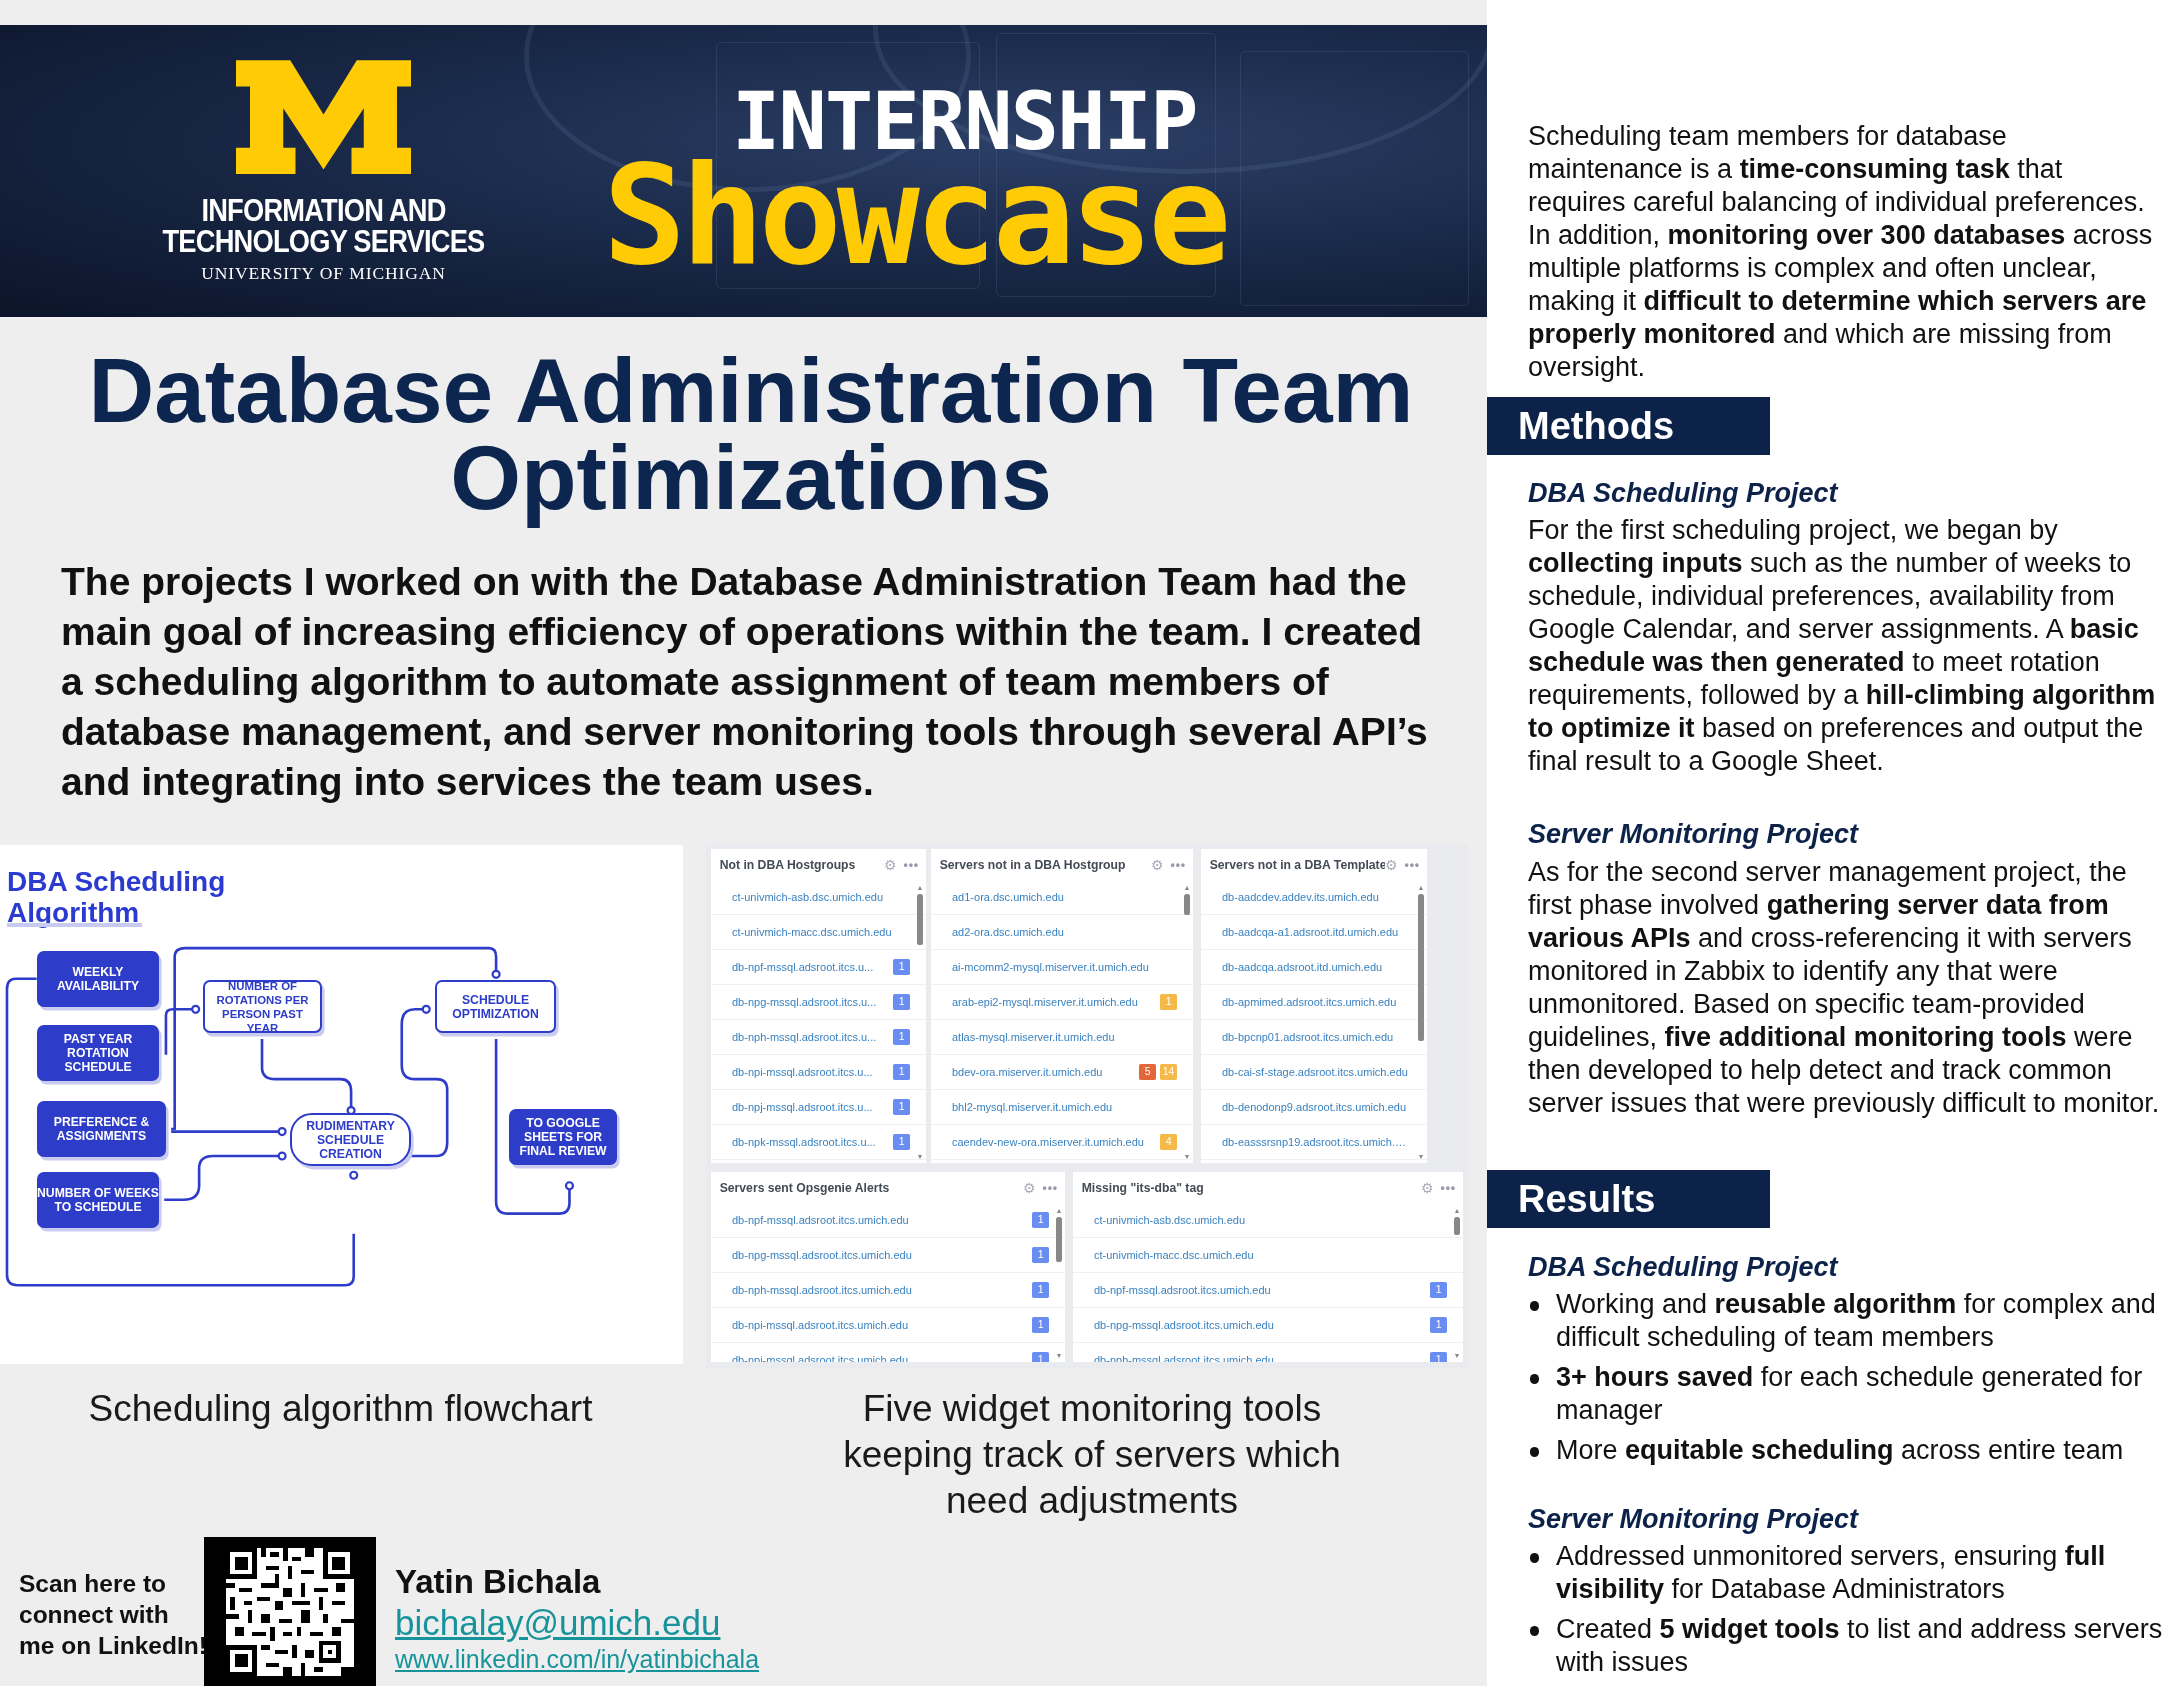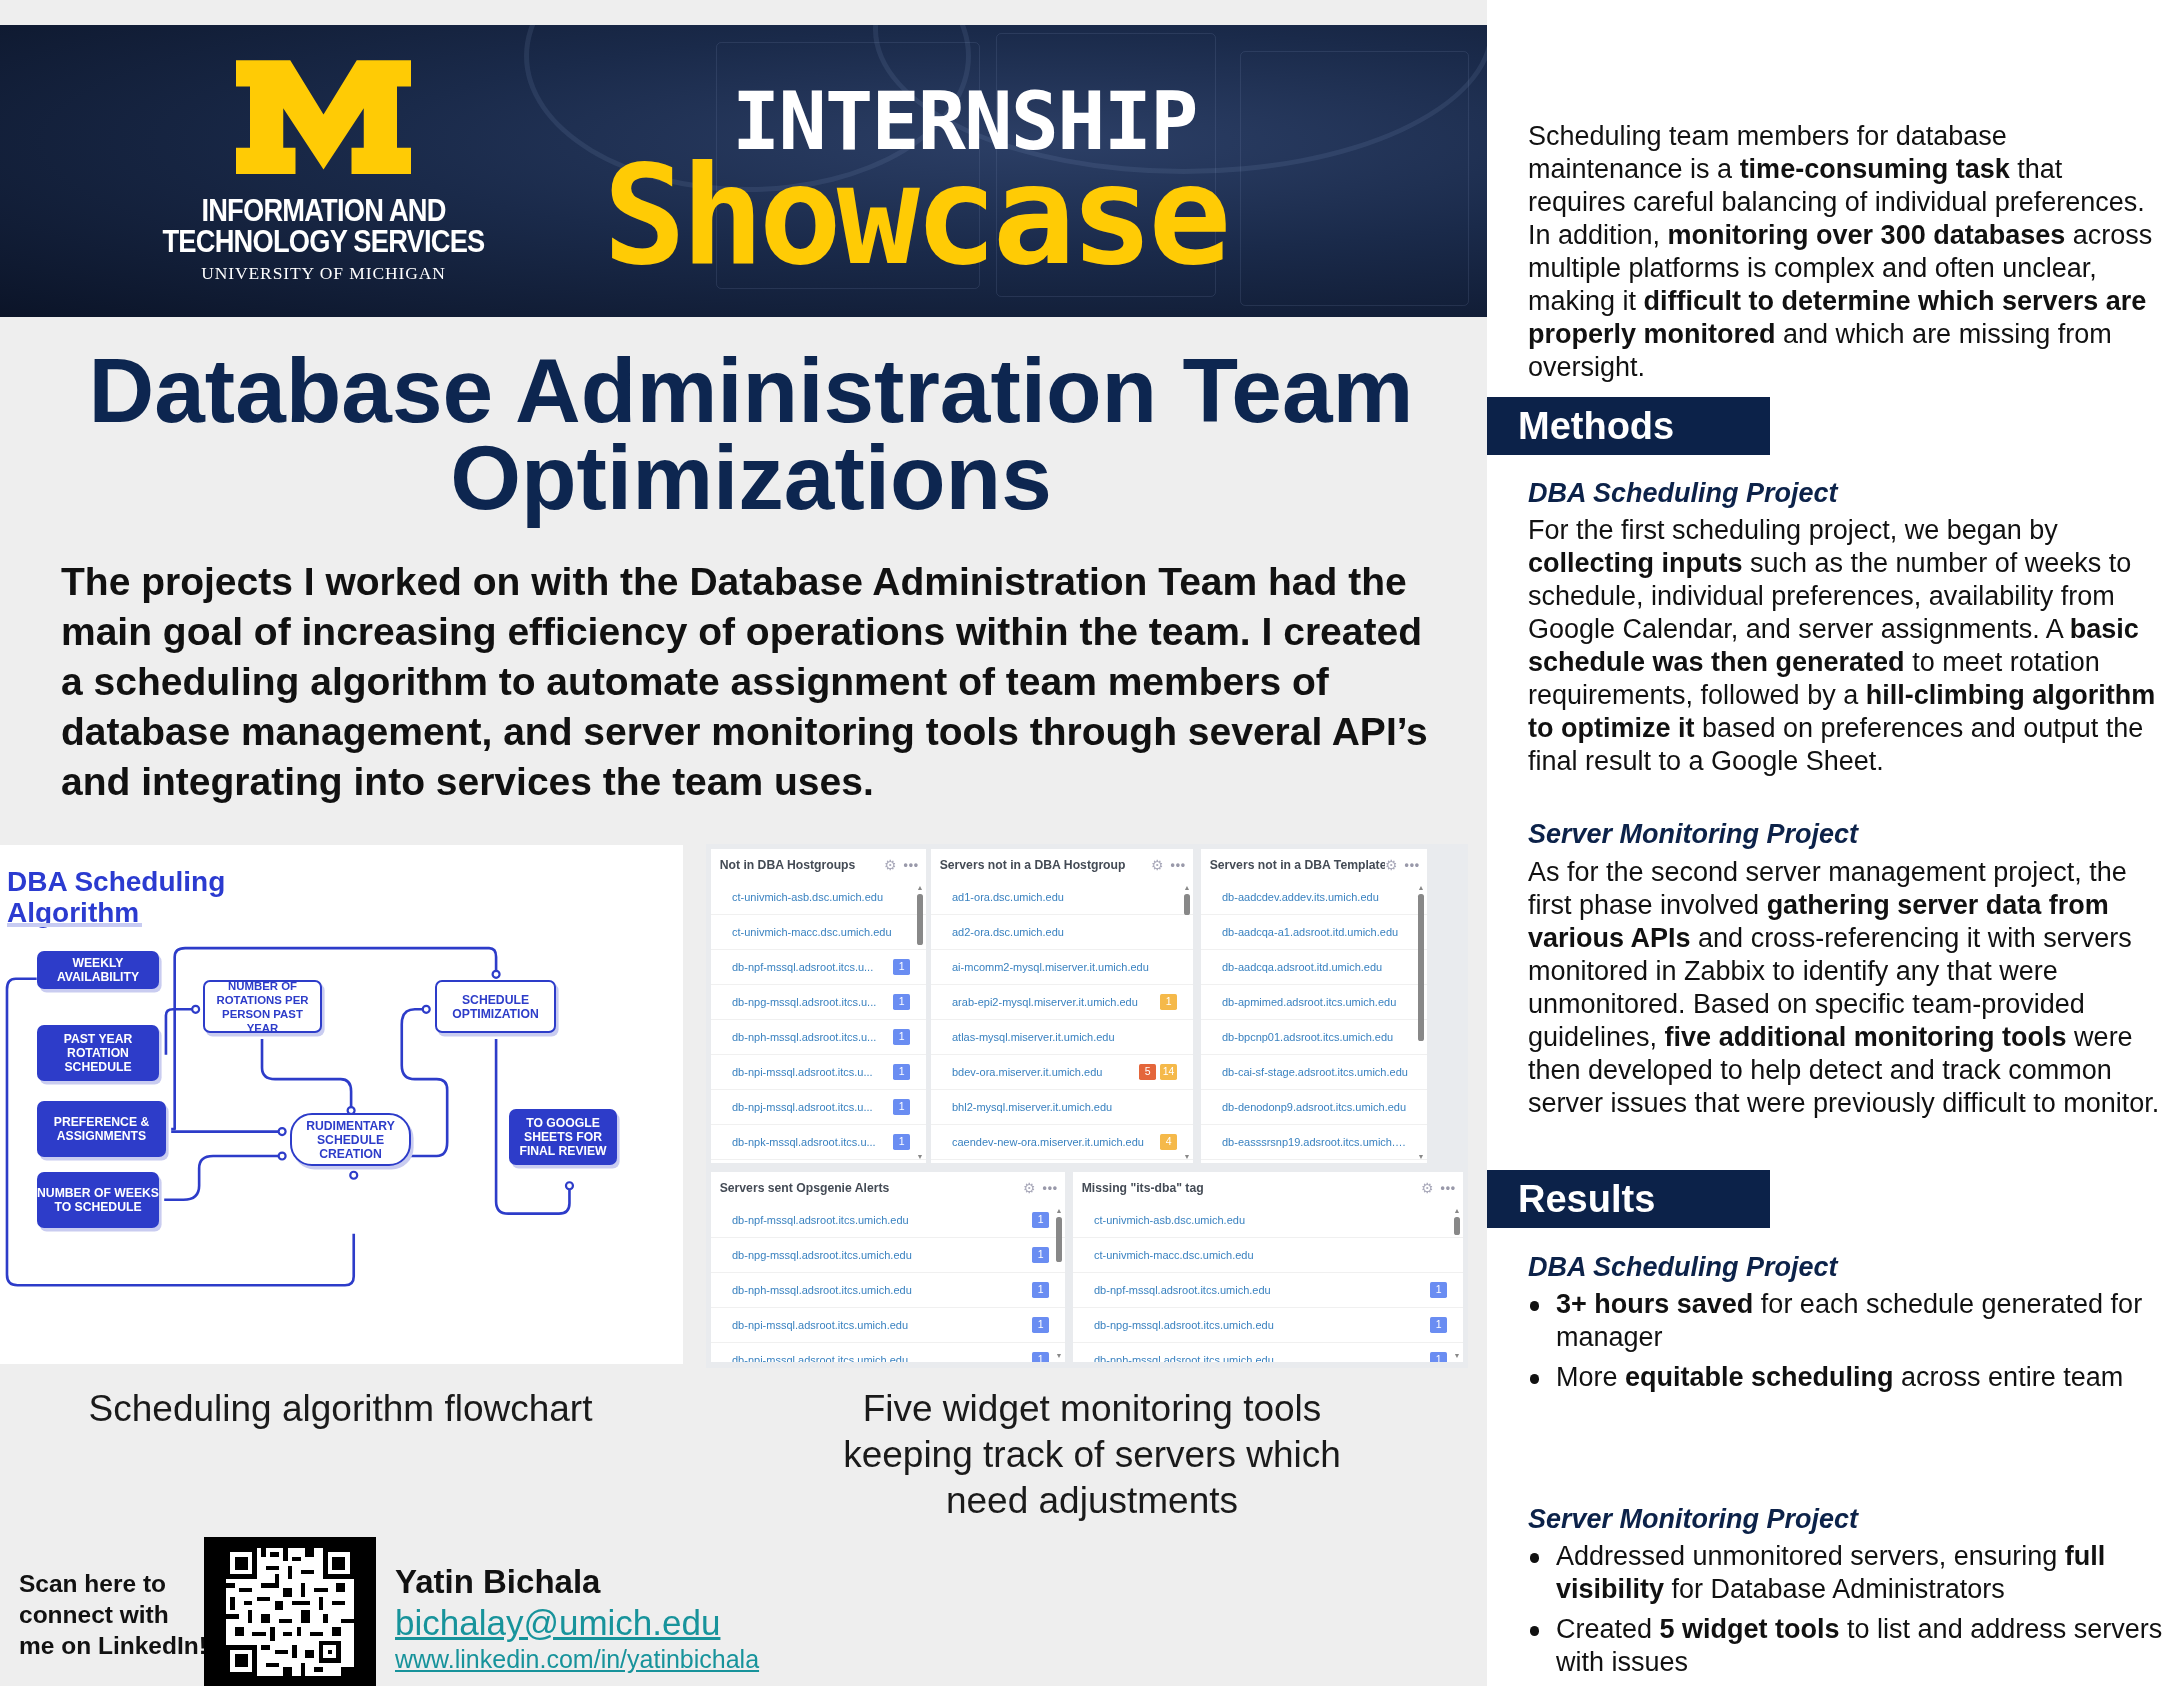--- a/index.html
+++ b/index.html
@@ -112,21 +112,21 @@
       <circle cx="224" cy="188" r="4"></circle>
       <circle cx="488" cy="188" r="4"></circle>
       <circle cx="402" cy="304" r="4"></circle>
       <circle cx="323" cy="328" r="4"></circle>
       <circle cx="323" cy="356" r="4"></circle>
       <circle cx="405" cy="378" r="4"></circle>
       <circle cx="652" cy="390" r="4"></circle>
     </g>
   </svg>
 
-  <div class="box fill" style="left:37px;top:106px;width:122px;height:38px;">WEEKLY AVAILABILITY</div>
+  <div class="box fill" style="left:37px;top:106px;width:122px;height:56px;">WEEKLY AVAILABILITY</div>
   <div class="box fill" style="left:37px;top:180px;width:122px;height:56px;">PAST YEAR ROTATION SCHEDULE</div>
   <div class="box fill" style="left:37px;top:256px;width:129px;height:56px;">PREFERENCE &amp; ASSIGNMENTS</div>
   <div class="box fill" style="left:37px;top:327px;width:122px;height:56px;">NUMBER OF WEEKS TO SCHEDULE</div>
   <div class="box out" style="left:203px;top:135px;width:115px;height:49px;font-size:11.4px;">NUMBER OF ROTATIONS PER PERSON PAST YEAR</div>
   <div class="box out" style="left:290px;top:268px;width:117px;height:49px;border-radius:22px;">RUDIMENTARY SCHEDULE CREATION</div>
   <div class="box out" style="left:435px;top:135px;width:117px;height:49px;">SCHEDULE OPTIMIZATION</div>
   <div class="box fill" style="left:509px;top:264px;width:108px;height:56px;">TO GOOGLE SHEETS FOR FINAL REVIEW</div>
 </div>
 
 <div class="abs" id="widgets" style="left:706px;top:844px;width:762px;height:524px;background:#e9ebee;"></div>
@@ -403,20 +403,21 @@
 
   <div class="sec-bar" style="top:397px;">Methods</div>
   <div class="sub" style="top:477px;">DBA Scheduling Project</div>
   <div class="sec-text" style="top:514px;">For the first scheduling project, we began by <b>collecting inputs</b> such as the number of weeks to schedule, individual preferences, availability from Google Calendar, and server assignments. A <b>basic schedule was then generated</b> to meet rotation requirements, followed by a <b>hill-climbing algorithm to optimize it</b> based on preferences and output the final result to a Google Sheet.</div>
   <div class="sub" style="top:818px;">Server Monitoring Project</div>
   <div class="sec-text" style="top:856px;">As for the second server management project, the first phase involved <b>gathering server data from various APIs</b> and cross-referencing it with servers monitored in Zabbix to identify any that were unmonitored. Based on specific team-provided guidelines, <b>five additional monitoring tools</b> were then developed to help detect and track common server issues that were previously difficult to monitor.</div>
 
   <div class="sec-bar" style="top:1170px;">Results</div>
   <div class="sub" style="top:1251px;">DBA Scheduling Project</div>
   <ul class="res" style="top:1288px;">
+      <li>Working and <b>reusable algorithm</b> for complex and difficult scheduling of team members</li>
       <li><b>3+ hours saved</b> for each schedule generated for manager</li>
       <li>More <b>equitable scheduling</b> across entire team</li>
     </ul>
   <div class="sub" style="top:1503px;">Server Monitoring Project</div>
   <ul class="res" style="top:1540px;">
       <li>Addressed unmonitored servers, ensuring <b>full visibility</b> for Database Administrators</li>
       <li>Created <b>5 widget tools</b> to list and address servers with issues</li>
     </ul>
 </div>
 

